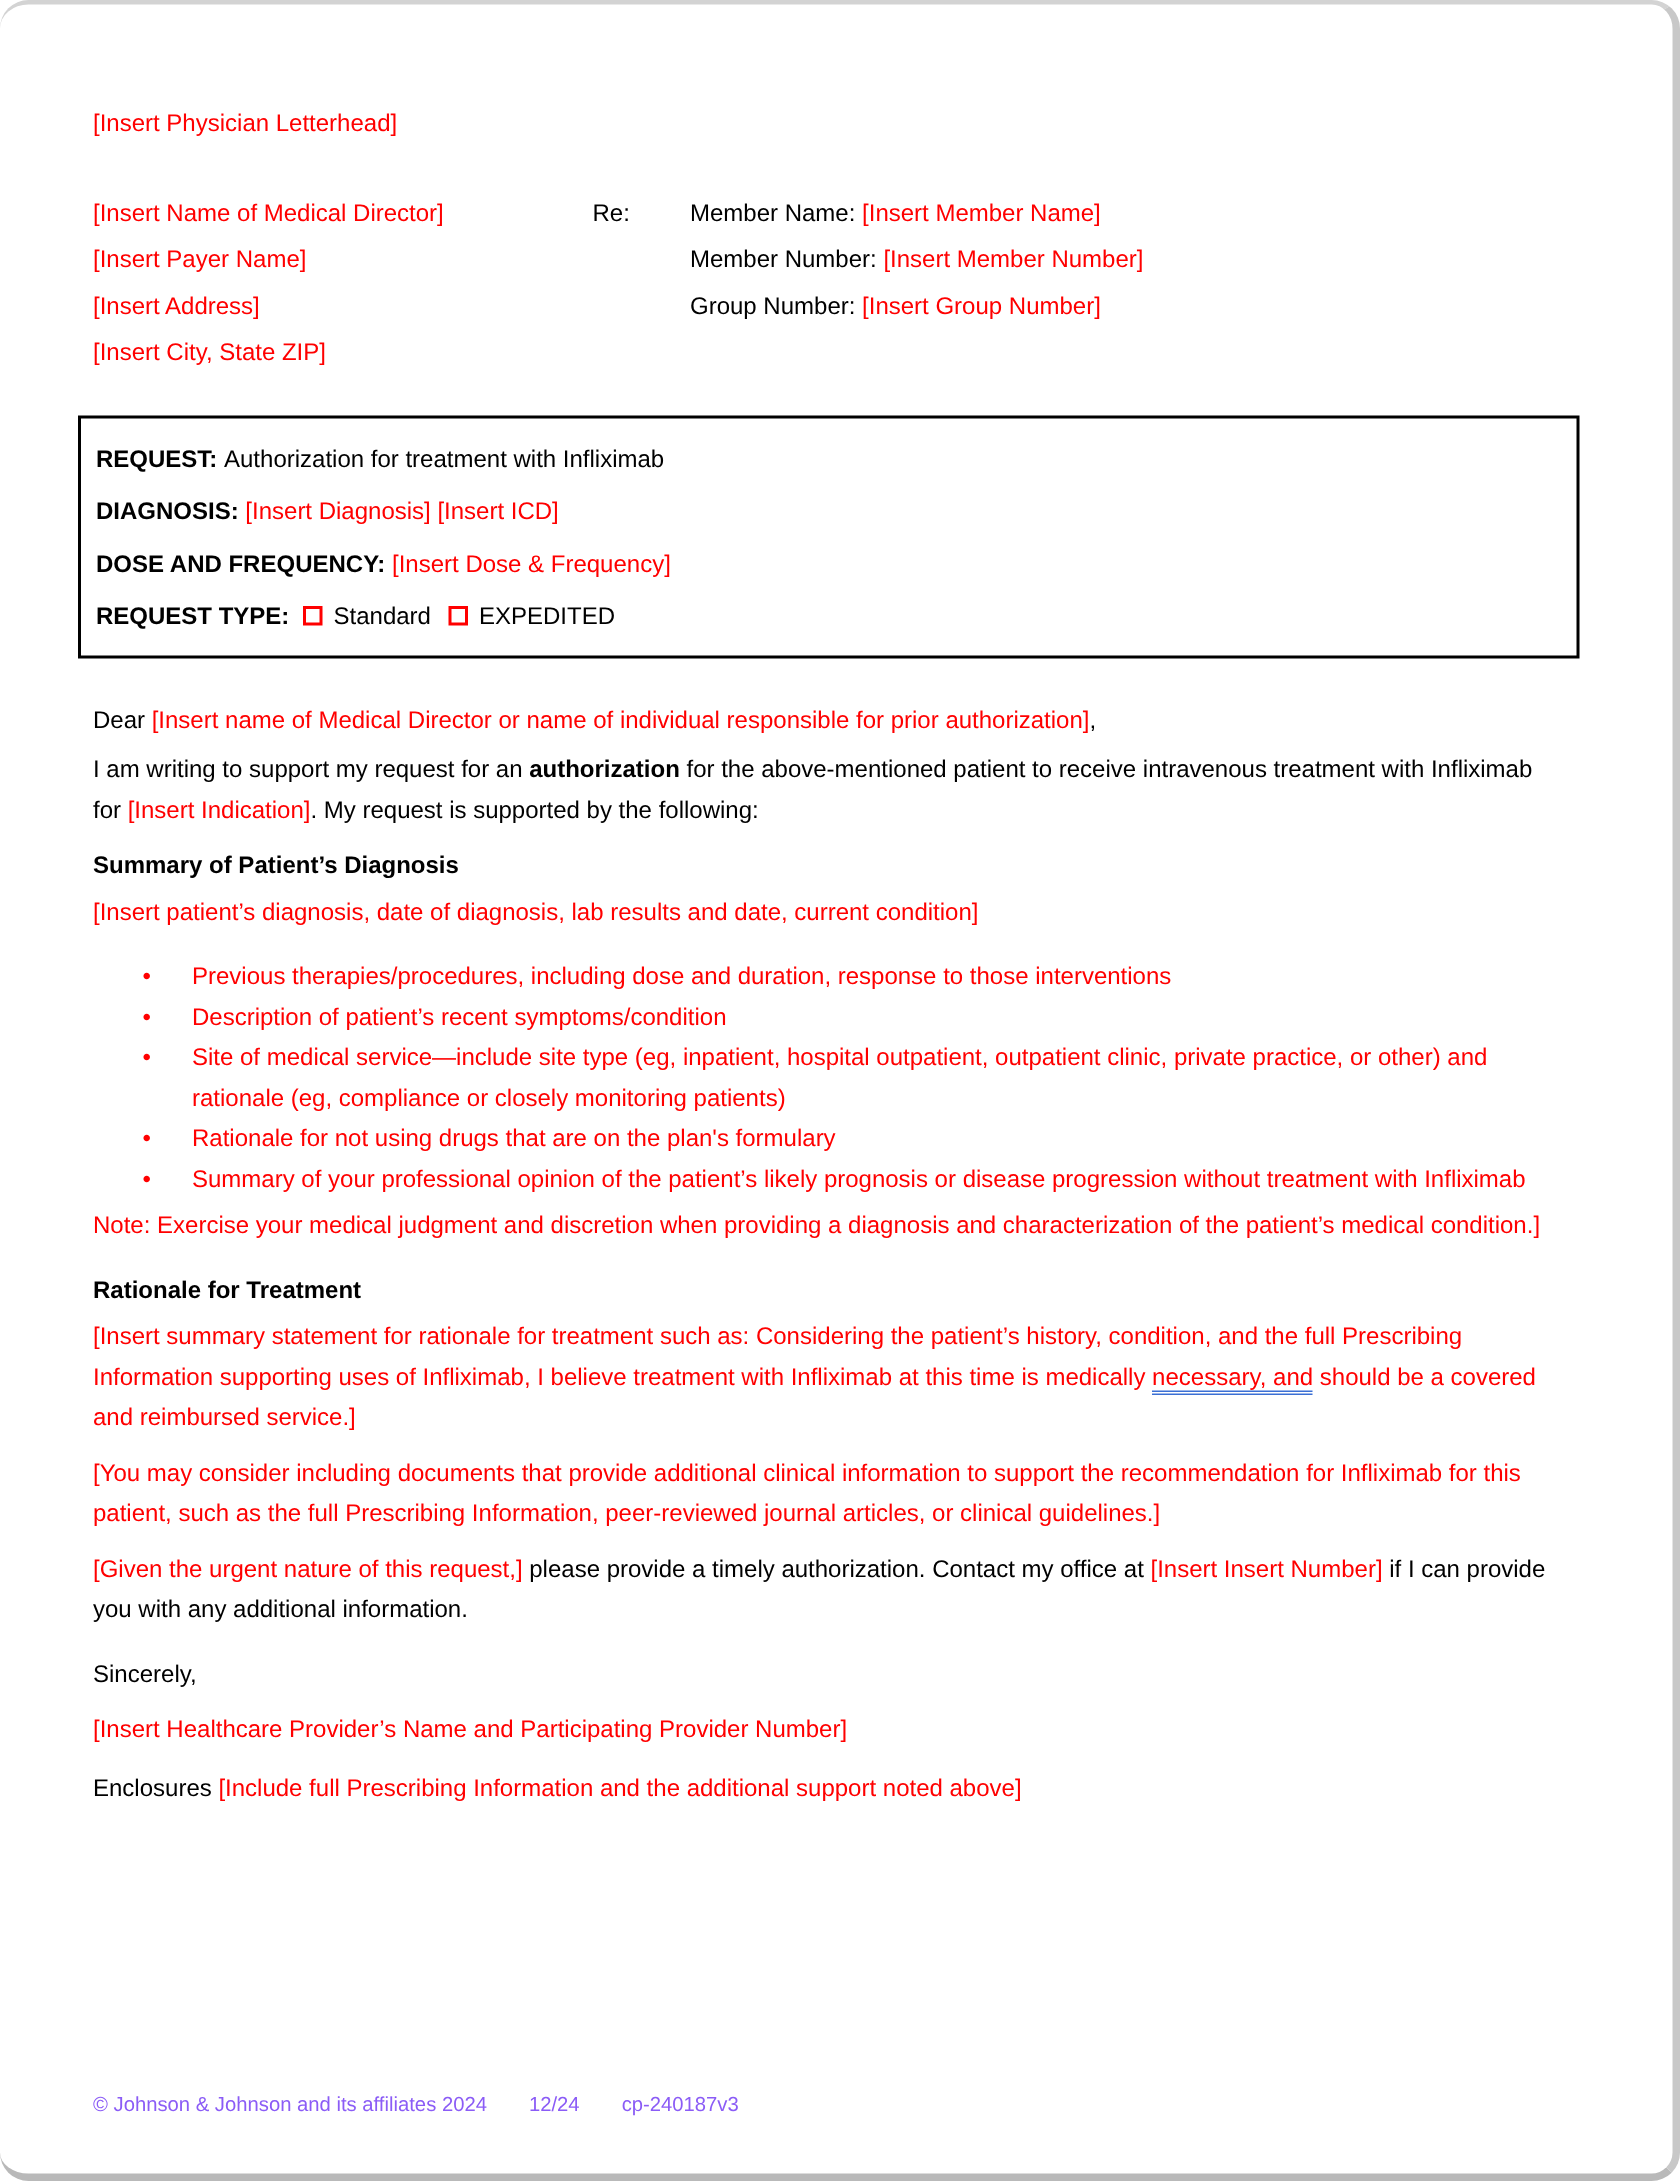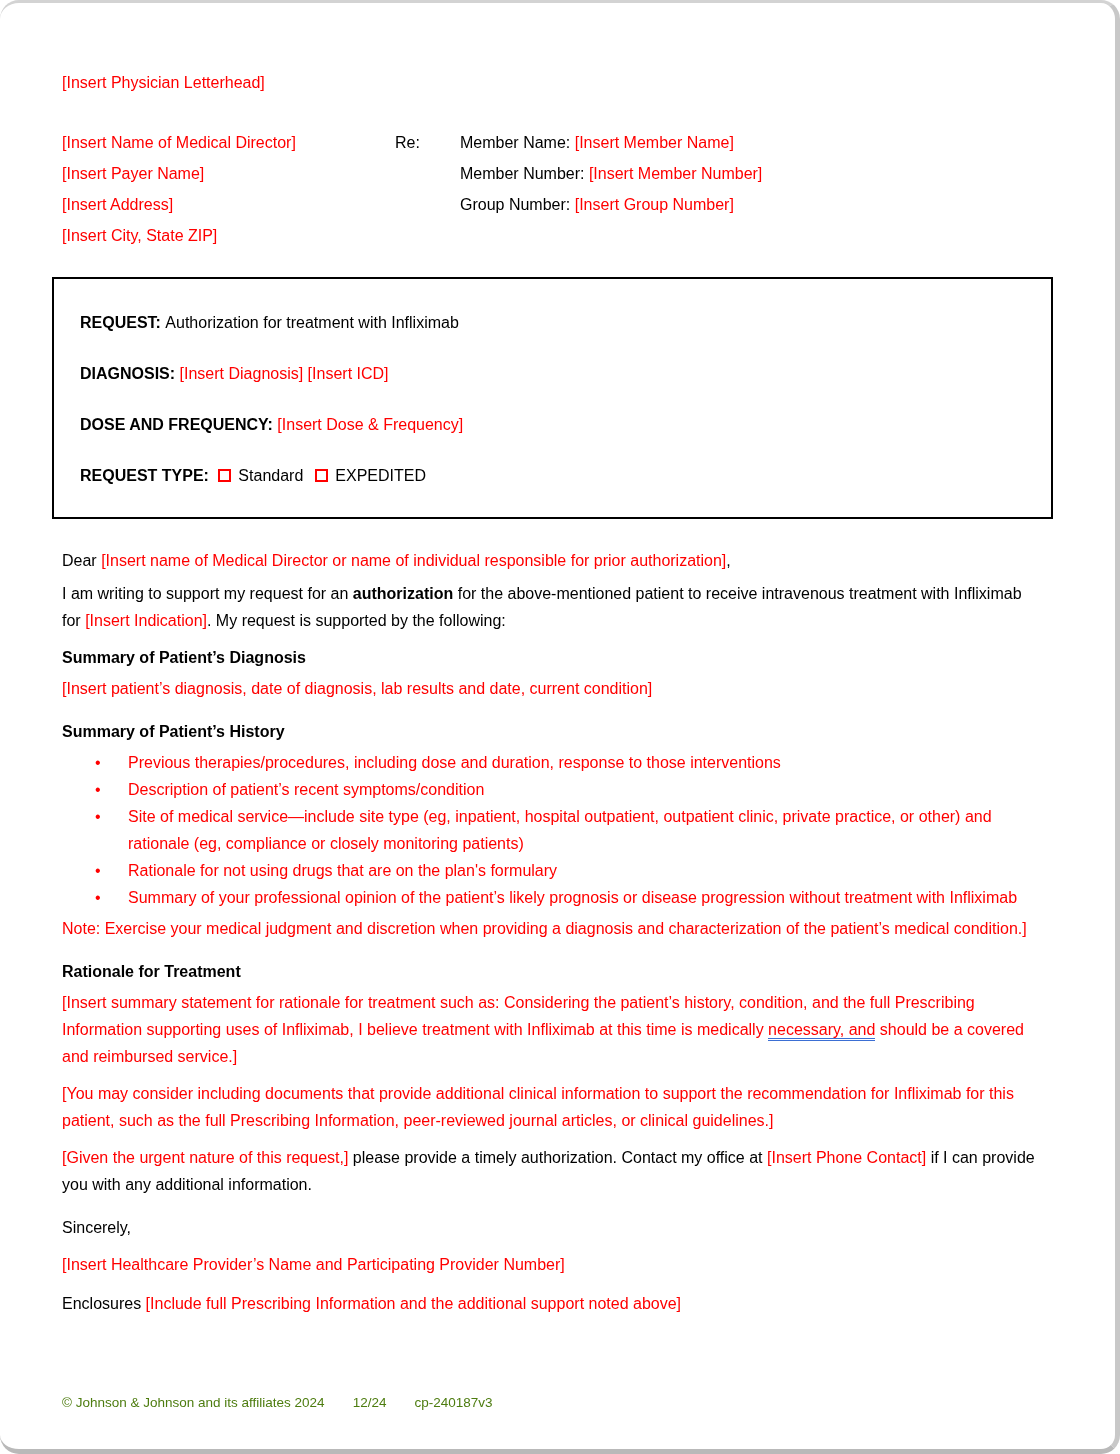--- a/index.html
+++ b/index.html
@@ -29,21 +29,21 @@
     line-height: 31px;
     margin-bottom: 26px;
   }
   .request-box {
     border: 2px solid #000000;
     margin-left: -10px;
     margin-right: -18px;
     padding: 10px 10px 8px 10px;
     margin-bottom: 28px;
   }
-  .request-box .box-line { line-height: 35px; margin: 16px; }
+  .request-box .box-line { line-height: 35px; margin: 0; }
   .checkbox {
     display: inline-block;
     width: 13px;
     height: 13px;
     border: 2px solid #FF0000;
     vertical-align: -1px;
     margin: 0 7px 0 5px;
   }
   .checkbox.second { margin-left: 12px; }
   .heading { font-weight: bold; margin: 10px 0 4px 0; line-height: 27px; }
@@ -67,21 +67,21 @@
   .grammar-underline {
     border-bottom: 3px double #3b6fd4;
   }
   .sig-block { margin-top: 10px; }
   .provider-line { margin-bottom: 12px; }
   .sincerely { margin-bottom: 10px; }
   .footer {
     position: absolute;
     left: 62px;
     bottom: 38px;
-    color: #4d7c0f;
+    color: #8b5cf6;
     font-size: 13.5px;
     line-height: 16px;
   }
   .footer span { margin-right: 28px; }
   .mb10 { margin-bottom: 10px; }
   .mb16 { margin-bottom: 16px; }
 </style>
 </head>
 <body>
 
@@ -114,39 +114,38 @@
     <p class="box-line"><span class="bold">REQUEST TYPE: </span><span class="checkbox"></span><span>Standard</span><span class="checkbox second"></span><span>EXPEDITED</span></p>
   </div>
 
   <p><span>Dear </span><span class="red">[Insert name of Medical Director or name of individual responsible for prior authorization]</span><span>,</span></p>
 
   <p><span>I am writing to support my request for an </span><span class="bold">authorization</span><span> for the above-mentioned patient to receive intravenous treatment with Infliximab for </span><span class="red">[Insert Indication]</span><span>. My request is supported by the following:</span></p>
 
   <p class="heading">Summary of Patient’s Diagnosis</p>
   <p class="red mb16">[Insert patient’s diagnosis, date of diagnosis, lab results and date, current condition]</p>
 
-  <p class="heading">Summary of Patient’s History</p>
 
   <ul class="history-bullets">
     <li>Previous therapies/procedures, including dose and duration, response to those interventions</li>
     <li>Description of patient’s recent symptoms/condition</li>
     <li>Site of medical service—include site type (eg, inpatient, hospital outpatient, outpatient clinic, private practice, or other) and rationale (eg, compliance or closely monitoring patients)</li>
     <li>Rationale for not using drugs that are on the plan's formulary</li>
     <li>Summary of your professional opinion of the patient’s likely prognosis or disease progression without treatment with Infliximab</li>
   </ul>
 
   <p class="red mb16">Note: Exercise your medical judgment and discretion when providing a diagnosis and characterization of the patient’s medical condition.]</p>
 
   <p class="heading">Rationale for Treatment</p>
 
   <p class="red mb10"><span>[Insert summary statement for rationale for treatment such as: Considering the patient’s history, condition, and the full Prescribing Information supporting uses of Infliximab, I believe treatment with Infliximab at this time is medically </span><span class="grammar-underline">necessary, and</span><span> should be a covered and reimbursed service.]</span></p>
 
   <p class="red mb10">[You may consider including documents that provide additional clinical information to support the recommendation for Infliximab for this patient, such as the full Prescribing Information, peer-reviewed journal articles, or clinical guidelines.]</p>
 
-  <p class="mb16"><span class="red">[Given the urgent nature of this request,]</span><span> please provide a timely authorization. Contact my office at </span><span class="red">[Insert Phone Contact]</span><span> if I can provide you with any additional information.</span></p>
+  <p class="mb16"><span class="red">[Given the urgent nature of this request,]</span><span> please provide a timely authorization. Contact my office at </span><span class="red">[Insert Insert Number]</span><span> if I can provide you with any additional information.</span></p>
 
   <p class="sincerely sig-block">Sincerely,</p>
 
   <p class="red provider-line">[Insert Healthcare Provider’s Name and Participating Provider Number]</p>
 
   <p class="sig-block"><span>Enclosures </span><span class="red">[Include full Prescribing Information and the additional support noted above]</span></p>
 
   <div class="footer">
     <span>© Johnson &amp; Johnson and its affiliates 2024</span><span>12/24</span><span>cp-240187v3</span>
   </div>

